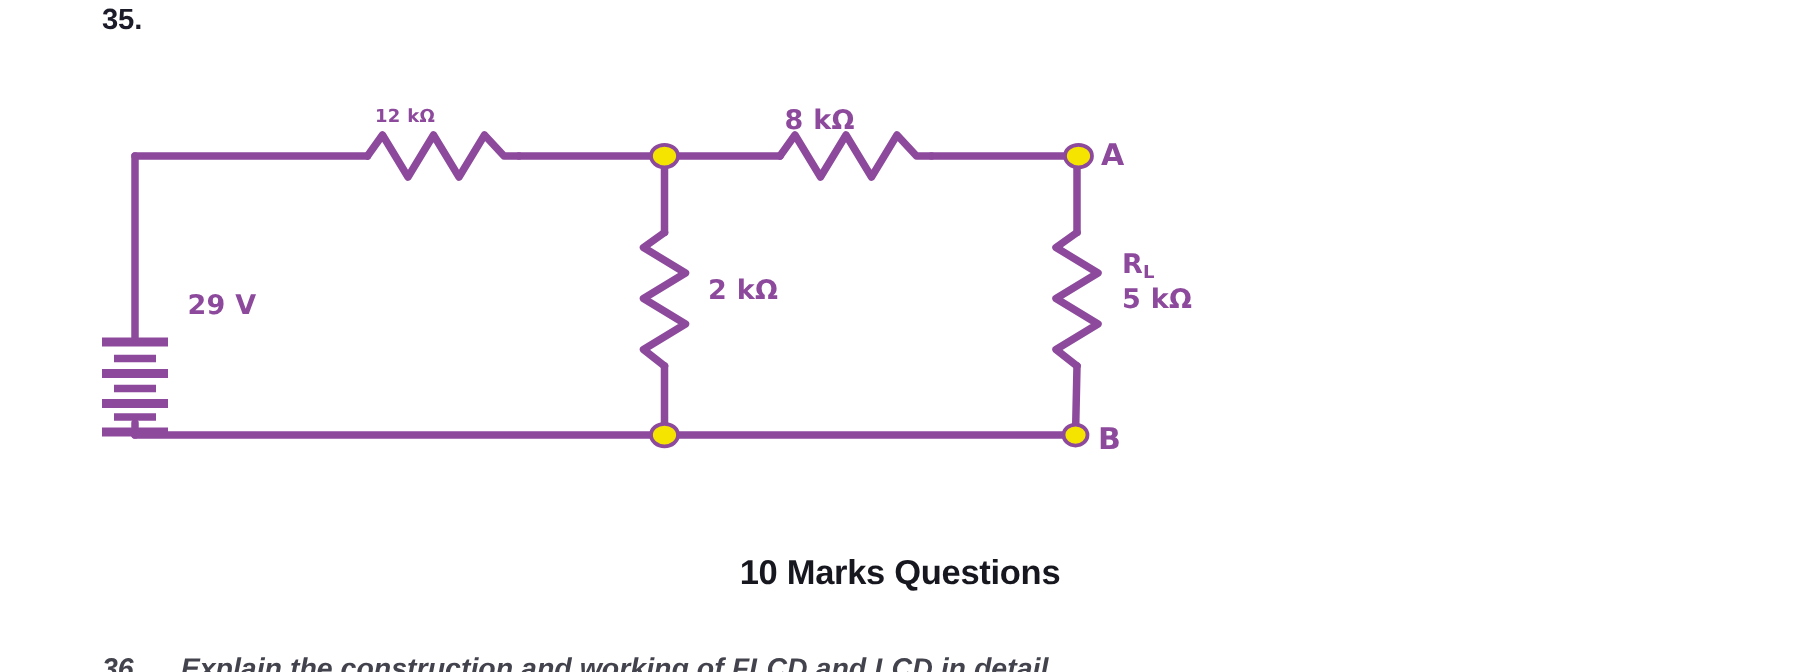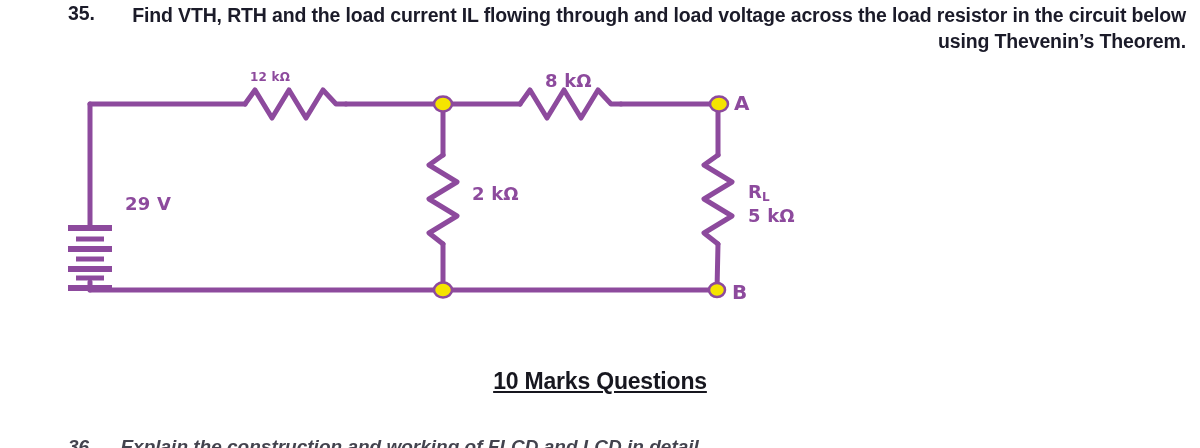--- a/index.html
+++ b/index.html
@@ -16,21 +16,20 @@
     -webkit-font-smoothing: antialiased;
   }
 
   
   #question-block {
     position: absolute;
     left: 0;
     top: 0;
     width: 1200px;
     height: 56px;
-    text-align: right;
   }
   #question-number {
     position: absolute;
     left: 68px;
     top: 2px;
     font-size: 19.5px;
     font-weight: 600;
     color: #1b1b29;
     letter-spacing: -0.1px;
     white-space: nowrap;
@@ -61,28 +60,28 @@
 
   .cl {            
     position: absolute;
     color: #8d4a9d;
     font-weight: bold;
     font-family: "DejaVu Sans", sans-serif;
     white-space: nowrap;
     letter-spacing: 0.2px;
   }
   #label-r12   { left: 250px; top: 14px;  font-size: 12px; }
-  #label-r8    { left: 545px; top: 14px;  font-size: 18px; text-align: center; }
+  #label-r8    { left: 523px; top: 14px;  font-size: 18px; text-align: center; }
   #label-r4    { left: 472px; top: 127px; font-size: 18px; }
   #label-src   { left: 125px; top: 137px; font-size: 18px; }
   #label-nodeA { left: 734px; top: 35px;  font-size: 20px; }
   #label-nodeB { left: 732px; top: 224px; font-size: 20px; }
   #label-rl {
     left: 748px;
-    top: 125px;
+    top: 110px;
     font-size: 18px;
     line-height: 21px;
   }
   #label-rl .sub {
     font-size: 12px;
     vertical-align: baseline;
     position: relative;
     top: 3px;
   }
 
@@ -90,21 +89,20 @@
   #marks-heading {
     position: absolute;
     left: 0;
     top: 368px;
     width: 1200px;
     text-align: center;
     font-size: 23px;
     font-weight: 700;
     color: #17171f;
     letter-spacing: -0.2px;
-    text-decoration: underline;
   }
 
   
   #cutoff-line {
     position: absolute;
     left: 68px;
     top: 437px;
     width: 1100px;
     height: 11px;
     overflow: hidden;
@@ -120,21 +118,20 @@
     position: relative;
     top: -1px;
   }
   #cutoff-line .num { margin-right: 26px; }
 </style>
 </head>
 <body>
 
 <div id="question-block">
   <span id="question-number">35.</span>
-  <span id="question-text">Find VTH, RTH and the load current IL flowing through and load voltage across the load resistor in the circuit below using Thevenin’s Theorem.</span>
 </div>
 
 <div id="circuit-figure">
 
   <svg id="circuit-svg" width="900" height="260" viewBox="0 0 900 260">
 
     <g stroke="#8d4a9d" stroke-width="5" fill="none" stroke-linecap="round" stroke-linejoin="round">
 
       <path d="M 90 48 L 245 48"></path>
 

